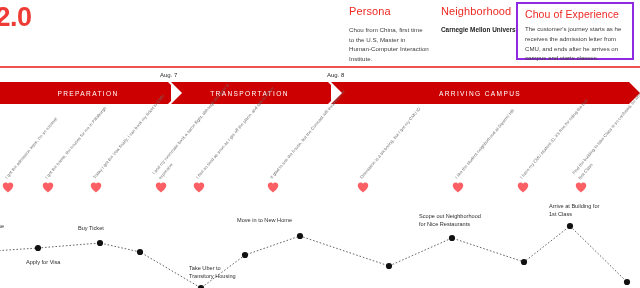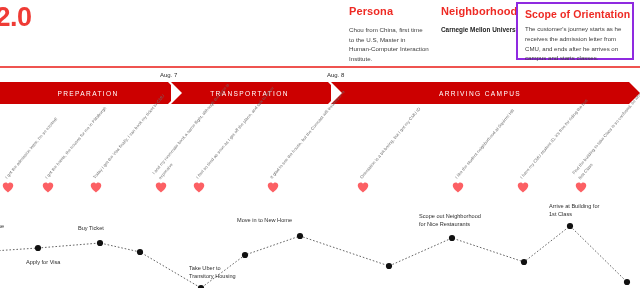--- a/index.html
+++ b/index.html
@@ -12,21 +12,21 @@
 
   
   #header{position:absolute;left:0;top:0;width:640px;height:68px;}
   #doc-title{
     position:absolute;left:-22px;top:2px;
     font-size:27px;font-weight:bold;color:#ef3b35;letter-spacing:-0.5px;
     white-space:nowrap;
   }
   .hcol{position:absolute;top:5px;}
   .hcol .htitle{
-    font-size:11px;font-weight:bold;color:#ee2a24;margin:0 0 8px 0;
+    font-size:11px;font-weight:normal;color:#ee2a24;margin:0 0 8px 0;
     white-space:nowrap;letter-spacing:0.1px;
   }
   .hcol .hbody{
     font-size:6.2px;color:#3d3d3d;line-height:1.55;
   }
   .hcol .hbody.bold{font-weight:bold;font-size:6.4px;color:#1c1c1c;}
   #col-persona{left:349px;width:80px;}
   #col-org{left:441px;width:110px;}
   #col-scope{
     left:516px;top:2px;width:118px;height:58px;
@@ -107,21 +107,21 @@
     <div class="htitle">Persona</div>
     <div class="hbody">Chou from China, first time to the U.S, Master in Human-Computer Interaction Institute.</div>
   </div>
 
   <div class="hcol" id="col-org">
     <div class="htitle">Neighborhood</div>
     <div class="hbody bold">Carnegie Mellon University</div>
   </div>
 
   <div class="hcol" id="col-scope">
-    <div class="htitle">Scope of Orientation</div>
+    <div class="htitle">Chou of Experience</div>
     <div class="hbody">The customer's journey starts as he receives the admission letter from CMU, and ends after he arrives on campus and starts classes.</div>
   </div>
 
   <div id="header-rule"></div>
 </div>
 
 <div>
   <div class="date-tag" id="date-0">Aug. 7</div>
   <div class="date-tag" id="date-1">Aug. 8</div>
 

